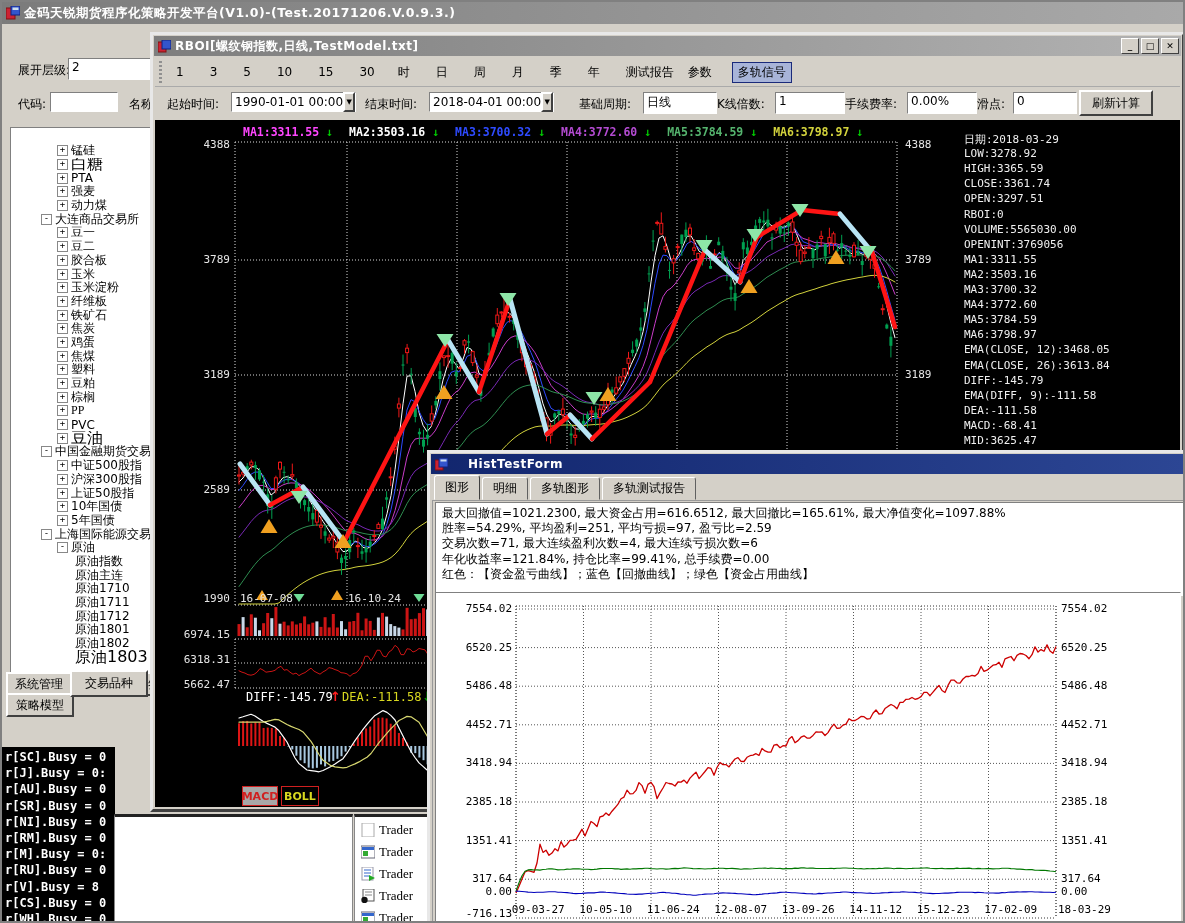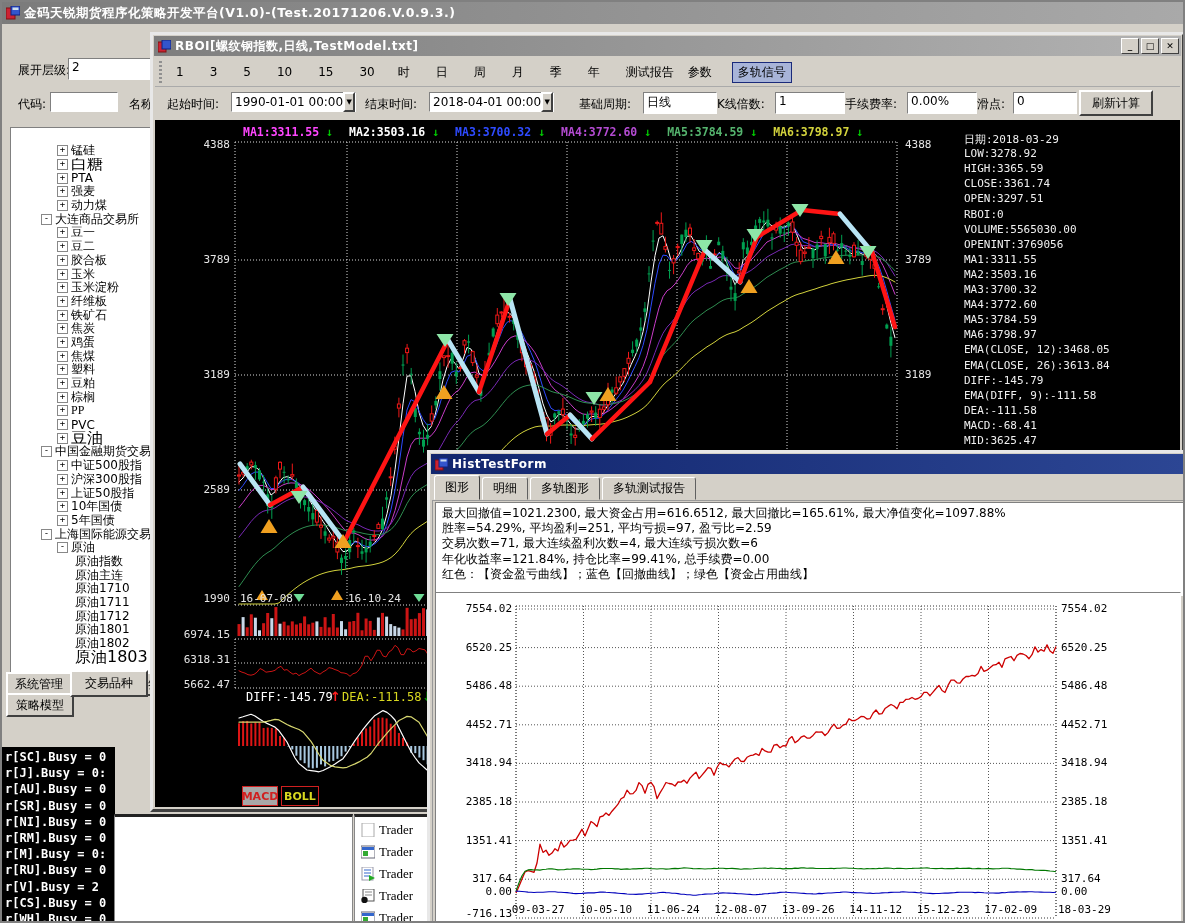--- a/index.html
+++ b/index.html
@@ -208,21 +208,21 @@
   <div class="abs mono" id="console-box" style="left:0;top:745px;width:110px;height:178px;background:#000;color:#fff;font-size:12px;
               font-weight:bold;line-height:16.2px;padding:2px 0 0 3px;overflow:hidden;">
       <div>r[SC].Busy = 0</div>
       <div>r[J].Busy = 0:</div>
       <div>r[AU].Busy = 0</div>
       <div>r[SR].Busy = 0</div>
       <div>r[NI].Busy = 0</div>
       <div>r[RM].Busy = 0</div>
       <div>r[M].Busy = 0:</div>
       <div>r[RU].Busy = 0</div>
-      <div>r[V].Busy = 2</div>
+      <div>r[V].Busy = 8</div>
       <div>r[CS].Busy = 0</div>
       <div>r[WH].Busy = 0</div>
     </div>
 
   <div class="abs" style="left:112px;top:812px;width:237px;height:111px;background:#fff;border:1px solid #888;border-top:3px solid #222;"></div>
   <div class="abs" id="trader-panel" style="left:352px;top:812px;width:83px;height:111px;background:#fff;border:1px solid #888;border-top:3px solid #222;padding-top:2px;">
       <div class="trader-row">
         <svg width="14" height="14">
           <rect x="1" y="0" width="12" height="14" fill="#fff" stroke="#aaa"></rect>
         </svg>
@@ -1088,21 +1088,21 @@
         <span>MACD</span>
       </div>
       <div class="abs" style="left:126px;top:666px;width:36px;height:18px;background:#000;border:1px solid #d02020;color:#d8d820;font-weight:bold;font-size:11px;display:flex;align-items:center;justify-content:center;">
         <span>BOLL</span>
       </div>
     </div>
   </div>
 
   <div class="abs" id="hist-win" style="left:425px;top:448px;width:762px;height:478px;background:#d4d0c8;z-index:30;
               border:3px solid;border-color:#e8e8e8 #404040 #404040 #e8e8e8;box-sizing:border-box;">
-    <div style="position:absolute;left:1px;top:1px;right:1px;height:20px;background:linear-gradient(to right,#12266e,#2c4694);display:flex;align-items:center;">
+    <div style="position:absolute;left:1px;top:1px;right:1px;height:20px;background:linear-gradient(to right,#12266e,#2c4694);display:flex;align-items:center;gap:16px;">
       <svg width="13" height="13" style="margin:0 4px;">
         <rect x="0" y="2" width="8" height="10" fill="#c23" stroke="#801010"></rect>
         <rect x="4" y="0" width="9" height="9" fill="#35c" stroke="#102080"></rect>
         <rect x="5.5" y="1.5" width="6" height="2" fill="#cde"></rect>
       </svg>
       <span class="titlebar-text" style="font-size:12px;">HistTestForm</span>
     </div>
     <div id="hist-tabs" style="position:absolute;left:4px;top:24px;height:23px;display:flex;align-items:flex-end;">
         <div class="hist-tab active">图形</div>
         <div class="hist-tab">明细</div>

